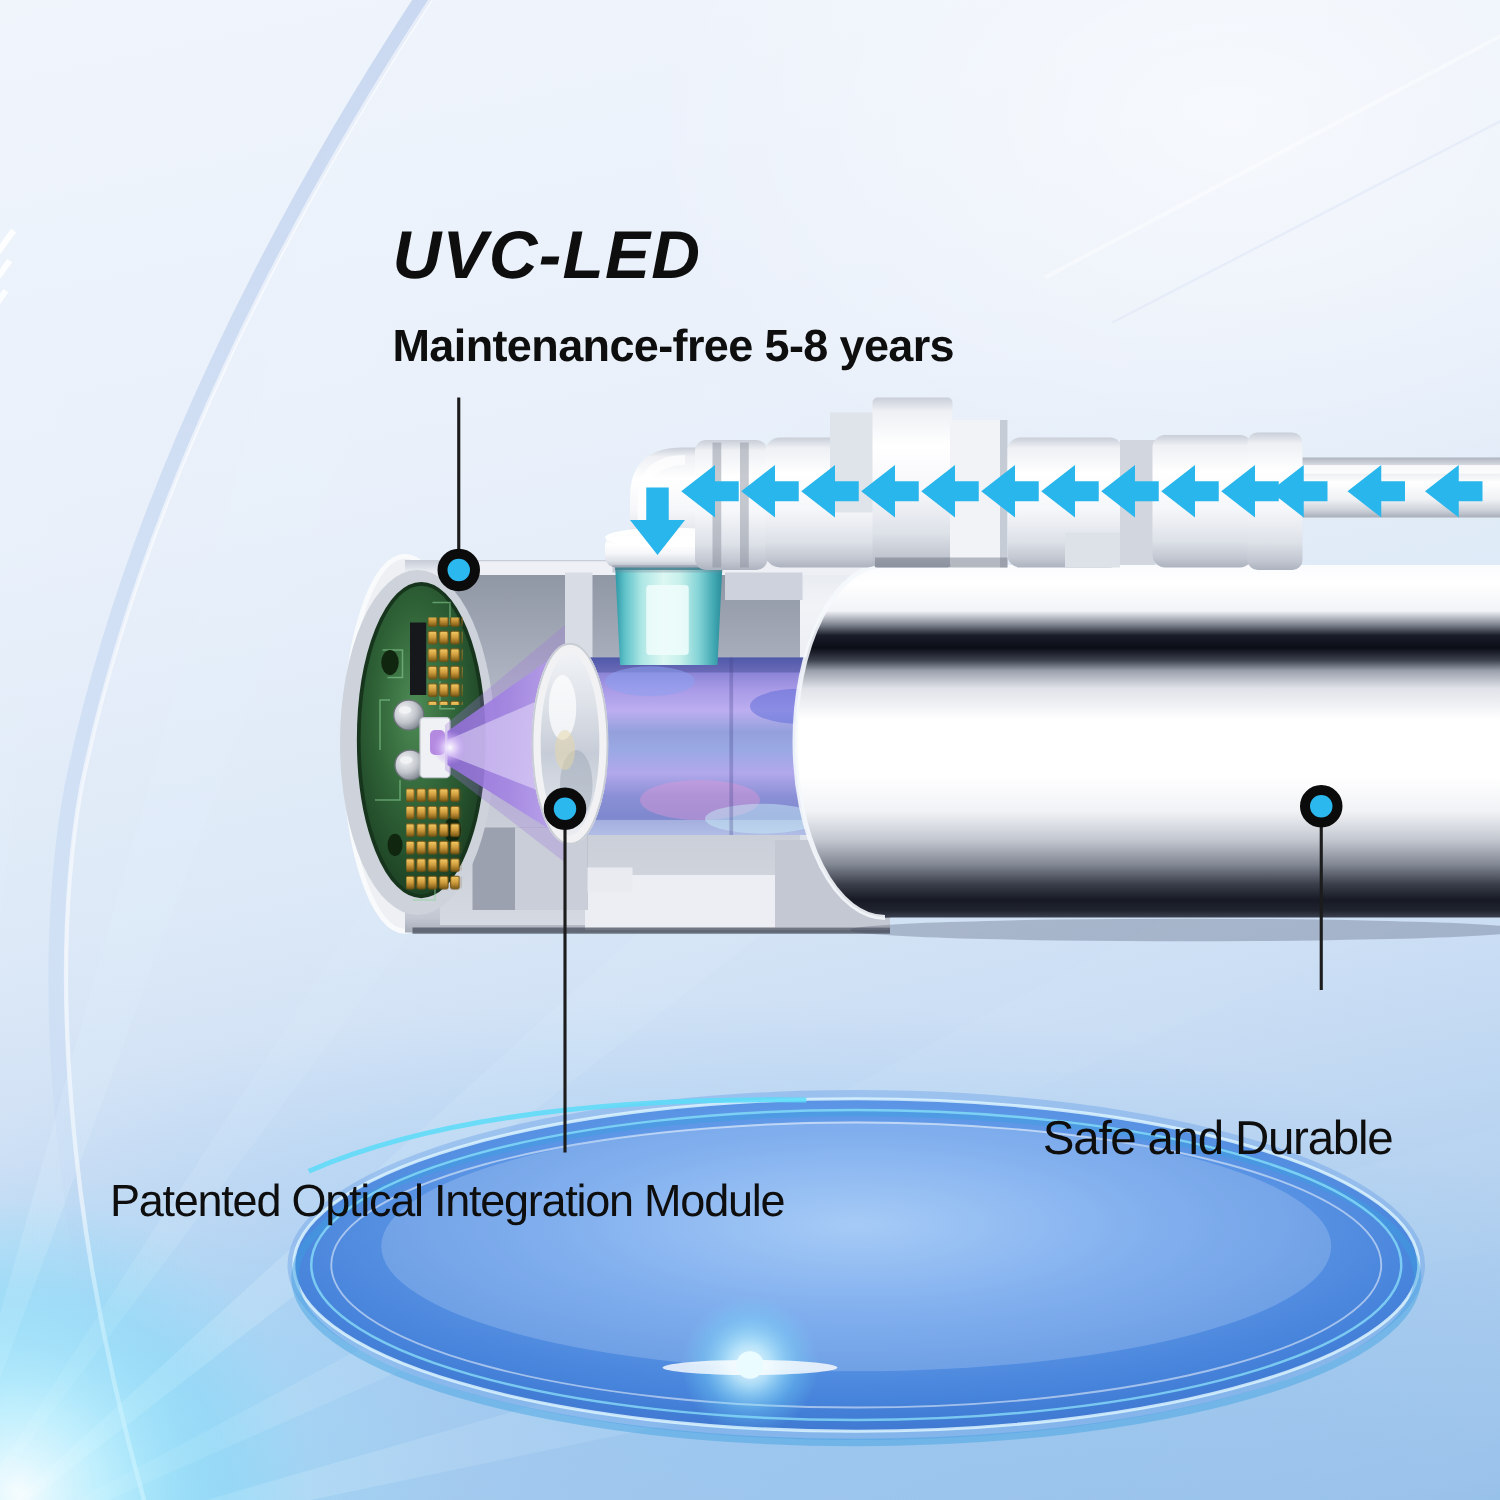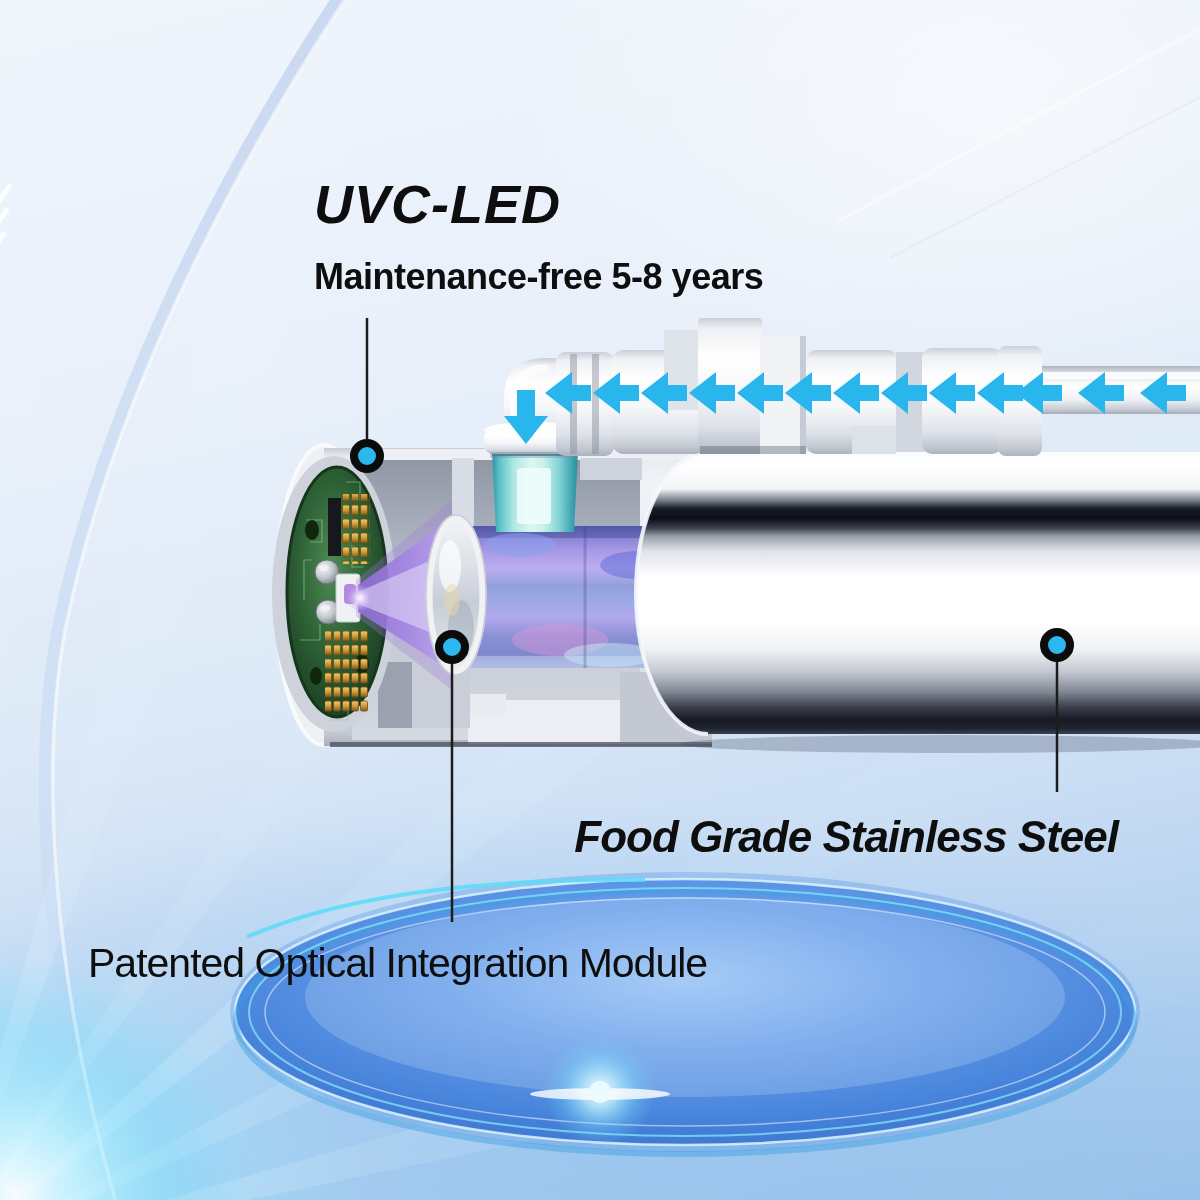--- a/index.html
+++ b/index.html
@@ -14,21 +14,21 @@
       radial-gradient(980px 340px at 46% 87%, rgba(110,180,240,.40), rgba(110,180,240,0) 72%),
       radial-gradient(760px 520px at 82% 8%, rgba(255,255,255,.55), rgba(255,255,255,0) 62%),
       linear-gradient(168deg,#f0f5fc 0%,#e9f0fa 30%,#dde9f7 52%,#c6dbf3 72%,#aaccee 88%,#98c1ea 100%);
   }
   svg.scene{position:absolute;left:0;top:0;}
   .callout-text{position:absolute;color:#0e0e0e;white-space:nowrap;}
   .t-uvc{left:314px;top:173px;font-size:54px;font-weight:bold;font-style:italic;letter-spacing:1px;}
   .t-maint{left:314px;top:256px;font-size:36px;font-weight:700;letter-spacing:-0.5px;}
   .t-food{right:82px;top:812px;font-size:44px;font-weight:bold;font-style:italic;letter-spacing:-1px;text-align:right;}
   .t-safe{right:86px;top:890px;font-size:38px;font-weight:500;letter-spacing:-1px;text-align:right;}
-  .t-patent{left:88px;top:940px;font-size:41px;font-weight:400;letter-spacing:-1px;}
+  .t-patent{left:88px;top:940px;font-size:36px;font-weight:400;letter-spacing:-1px;}
 </style>
 </head>
 <body>
 
 <div class="stage">
 
 <svg class="scene" width="1200" height="1200" viewBox="0 0 1200 1200">
   <defs>
     <linearGradient id="steelG" x1="0" y1="0" x2="0" y2="1">
       <stop offset="0" stop-color="#fafbfd"></stop>
@@ -346,15 +346,15 @@
     <circle cx="367" cy="456" r="13" fill="#2bb8ee" stroke="#0b0b0b" stroke-width="8"></circle>
     <line x1="452" y1="662" x2="452" y2="922" stroke="#1c1c1c" stroke-width="2.5"></line>
     <circle cx="452" cy="647" r="13" fill="#2bb8ee" stroke="#0b0b0b" stroke-width="8"></circle>
     <line x1="1057" y1="660" x2="1057" y2="792" stroke="#1c1c1c" stroke-width="2.5"></line>
     <circle cx="1057" cy="645" r="13" fill="#2bb8ee" stroke="#0b0b0b" stroke-width="8"></circle>
   </g>
 </svg>
 
   <div class="callout-text t-uvc">UVC-LED</div>
   <div class="callout-text t-maint">Maintenance-free 5-8 years</div>
-  <div class="callout-text t-food">Food Grade Stainless Steel</div>
+  <div class="callout-text t-safe">Safe and Durable</div>
   <div class="callout-text t-patent">Patented Optical Integration Module</div>
 </div>
 
 </body></html>

